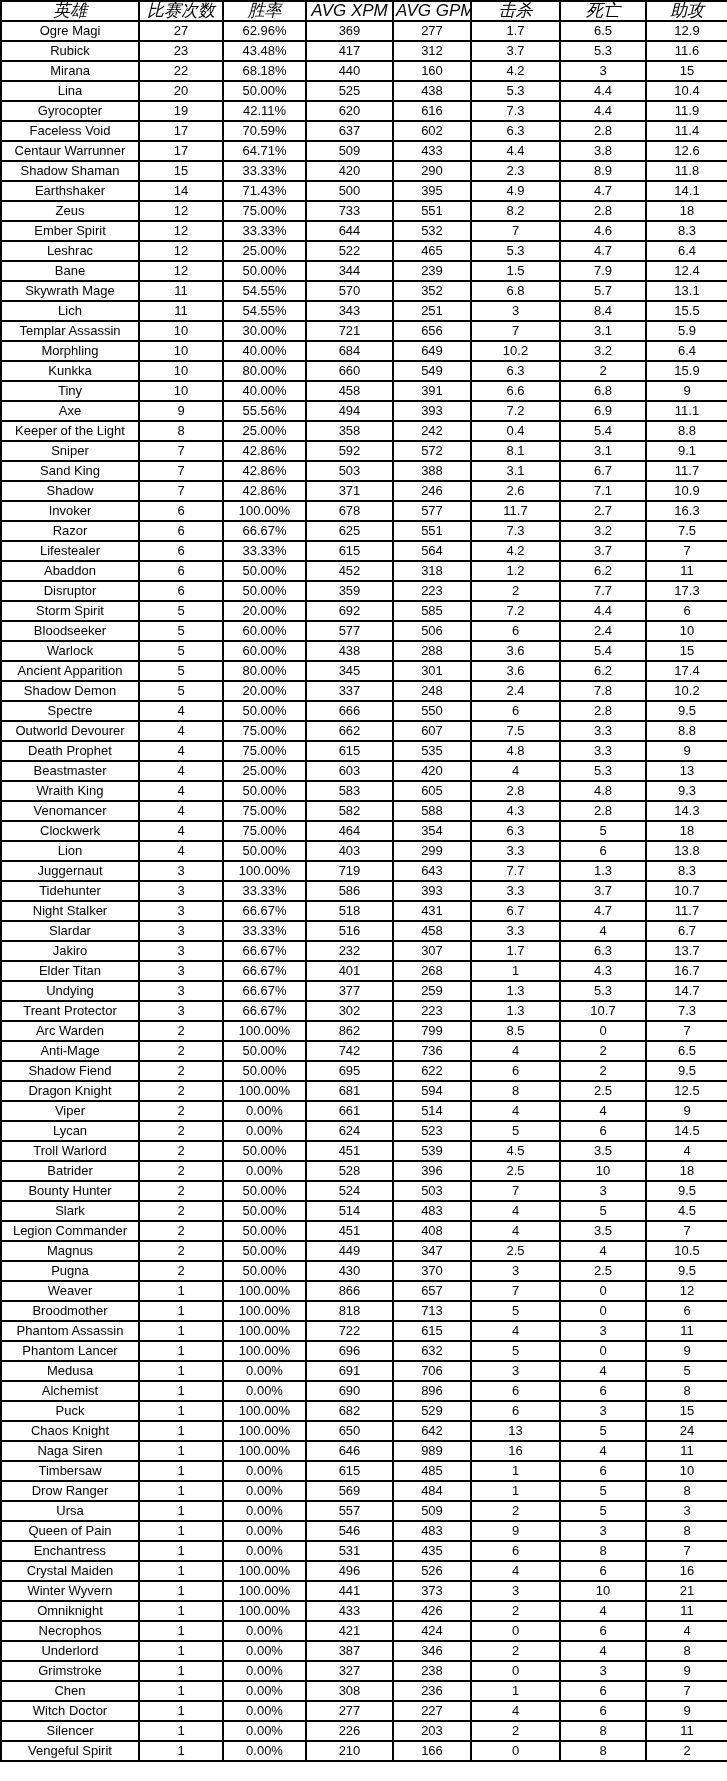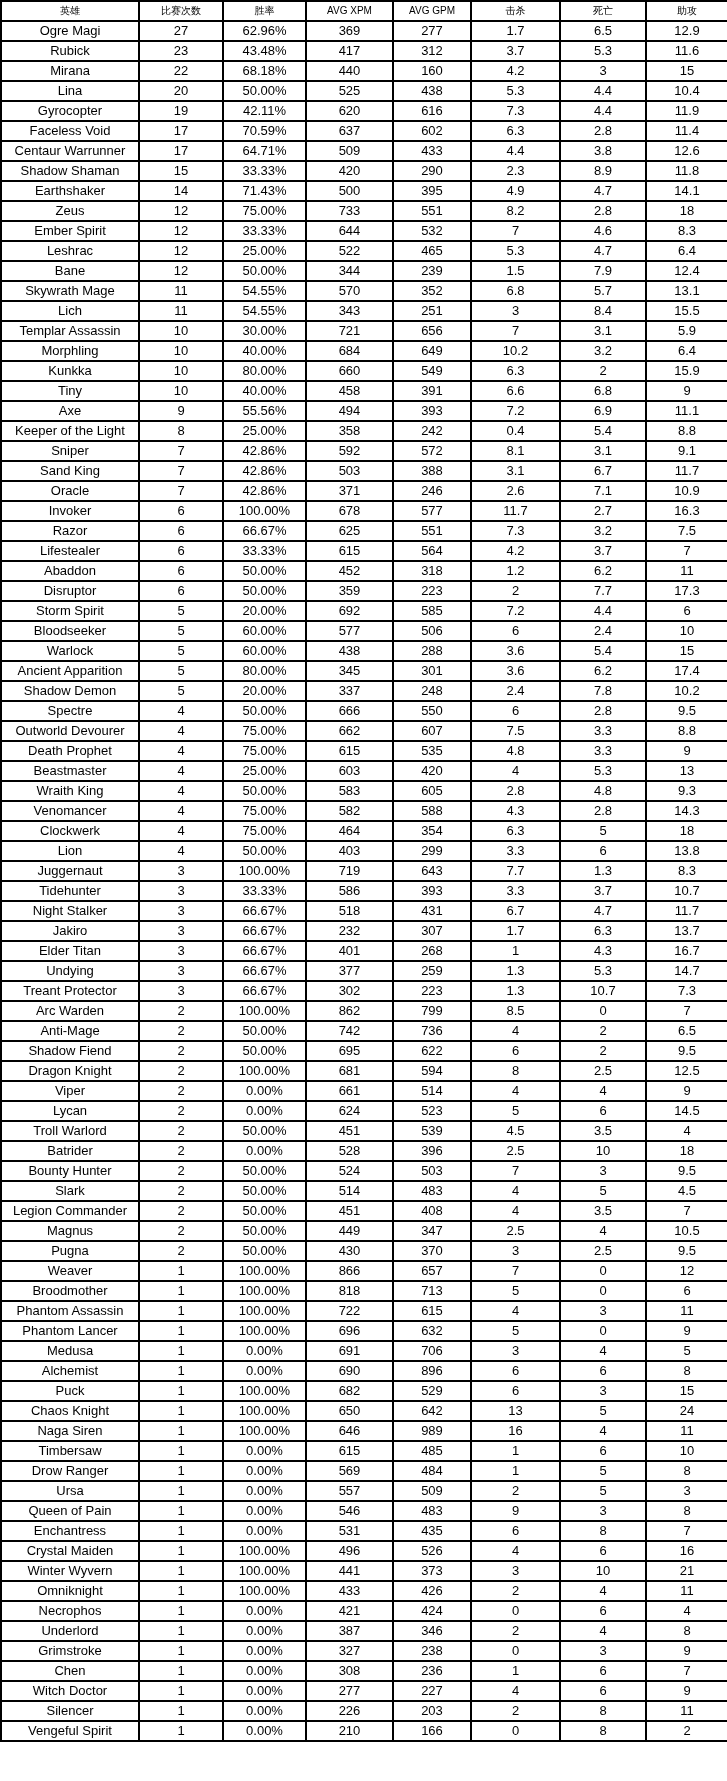--- a/index.html
+++ b/index.html
@@ -33,21 +33,22 @@
     padding: 0 2px;
     font-size: 13px;
     font-weight: 400;
     text-align: center;
     vertical-align: middle;
     white-space: nowrap;
     overflow: hidden;
     background: #ffffff;
   }
   table.stats thead th {
-    font-size: 10px;
+    font-size: 17px;
+    font-style: italic;
   }
 </style>
 </head>
 <body>
 
 <table class="stats">
   <colgroup>
     <col class="c0">
       <col class="c1">
       <col class="c2">
@@ -294,21 +295,21 @@
         <td>Sand King</td>
         <td>7</td>
         <td>42.86%</td>
         <td>503</td>
         <td>388</td>
         <td>3.1</td>
         <td>6.7</td>
         <td>11.7</td>
       </tr>
       <tr>
-        <td>Oracle</td>
+        <td>Shadow</td>
         <td>7</td>
         <td>42.86%</td>
         <td>371</td>
         <td>246</td>
         <td>2.6</td>
         <td>7.1</td>
         <td>10.9</td>
       </tr>
       <tr>
         <td>Invoker</td>
@@ -514,20 +515,30 @@
         <td>Night Stalker</td>
         <td>3</td>
         <td>66.67%</td>
         <td>518</td>
         <td>431</td>
         <td>6.7</td>
         <td>4.7</td>
         <td>11.7</td>
       </tr>
       <tr>
+        <td>Slardar</td>
+        <td>3</td>
+        <td>33.33%</td>
+        <td>516</td>
+        <td>458</td>
+        <td>3.3</td>
+        <td>4</td>
+        <td>6.7</td>
+      </tr>
+      <tr>
         <td>Jakiro</td>
         <td>3</td>
         <td>66.67%</td>
         <td>232</td>
         <td>307</td>
         <td>1.7</td>
         <td>6.3</td>
         <td>13.7</td>
       </tr>
       <tr>

